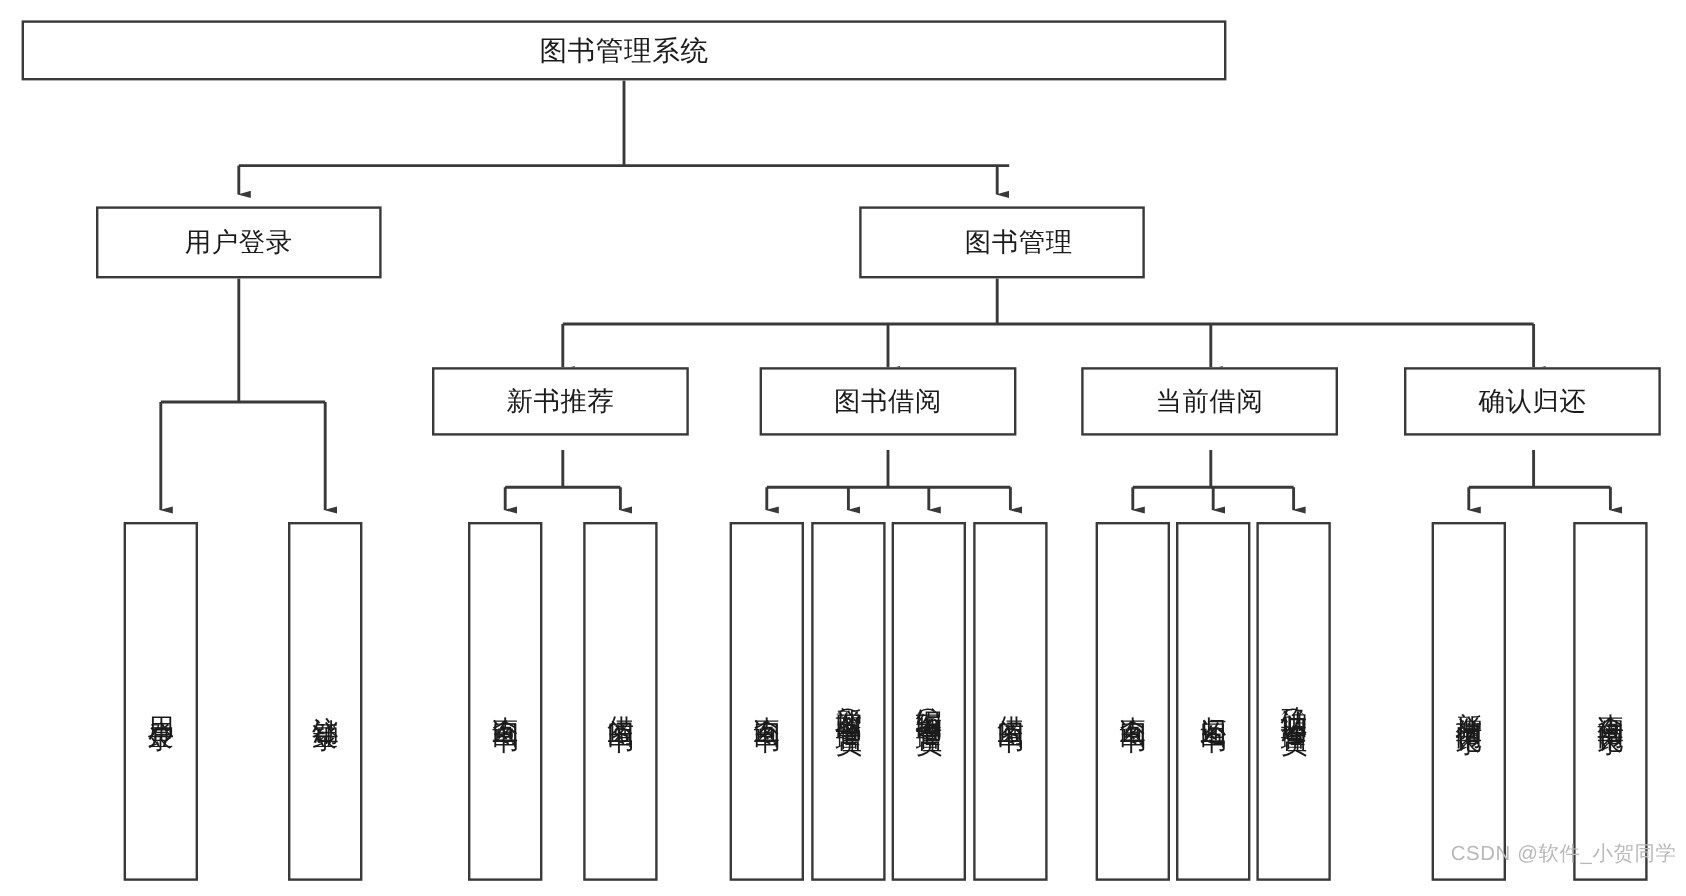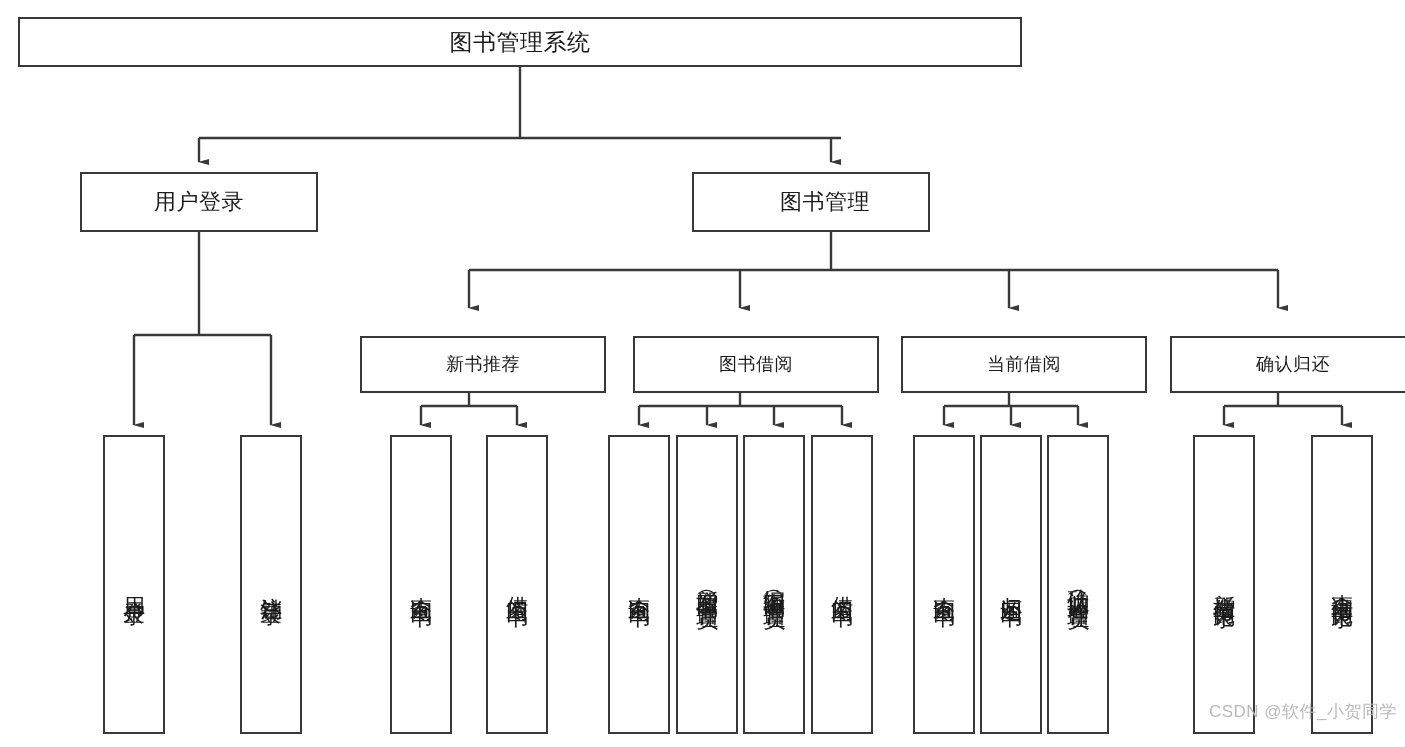--- a/index.html
+++ b/index.html
@@ -50,28 +50,28 @@
     font-size: 23px;
   }
   
   .node.lvl1 {
     width: 238px;
     height: 60px;
     font-size: 22px;
     top: 172px;
   }
   .node.lvl1.n-login  { left: 80px; }
-  .node.lvl1.n-books  { left: 692px; padding-left: 28px; }
+  .node.lvl1.n-books  { left: 716px; padding-left: 28px; }
 
   
   .node.lvl2 {
-    width: 246px;
+    width: 214px;
     height: 57px;
-    font-size: 18px;
-    top: 336px;
+    font-size: 22px;
+    top: 306px;
   }
   
   .node.leaf {
     top: 435px;
     height: 299px;
     width: 62px;
     font-size: 22px;
     padding: 6px 0;
     align-items: center;
   }

